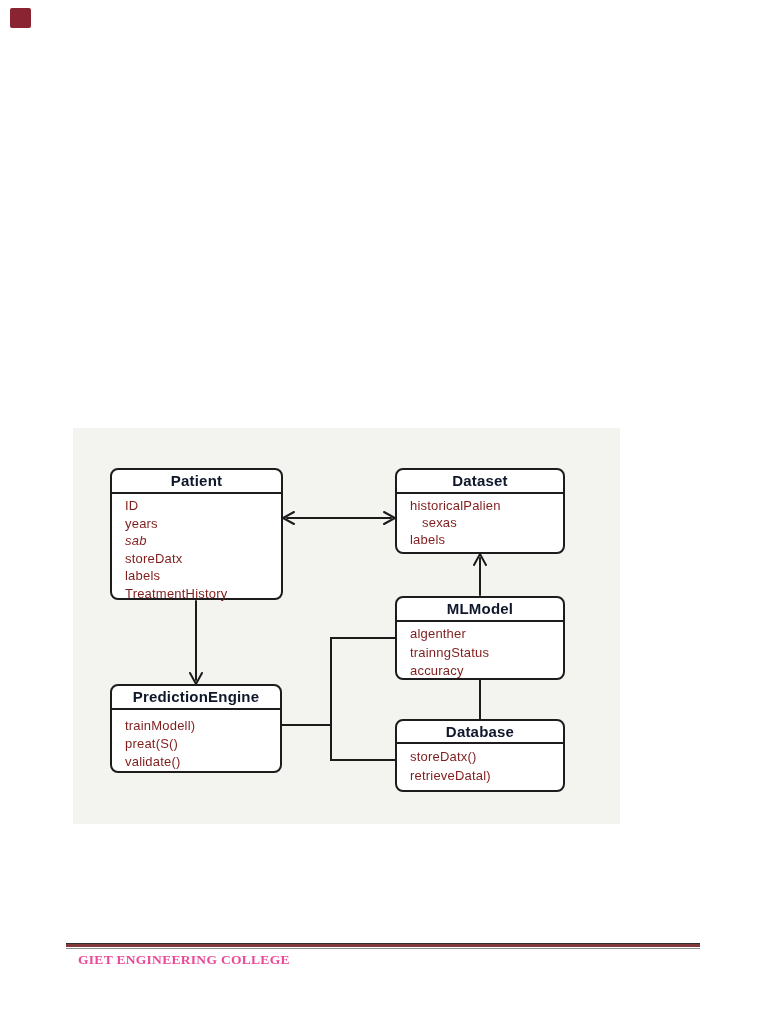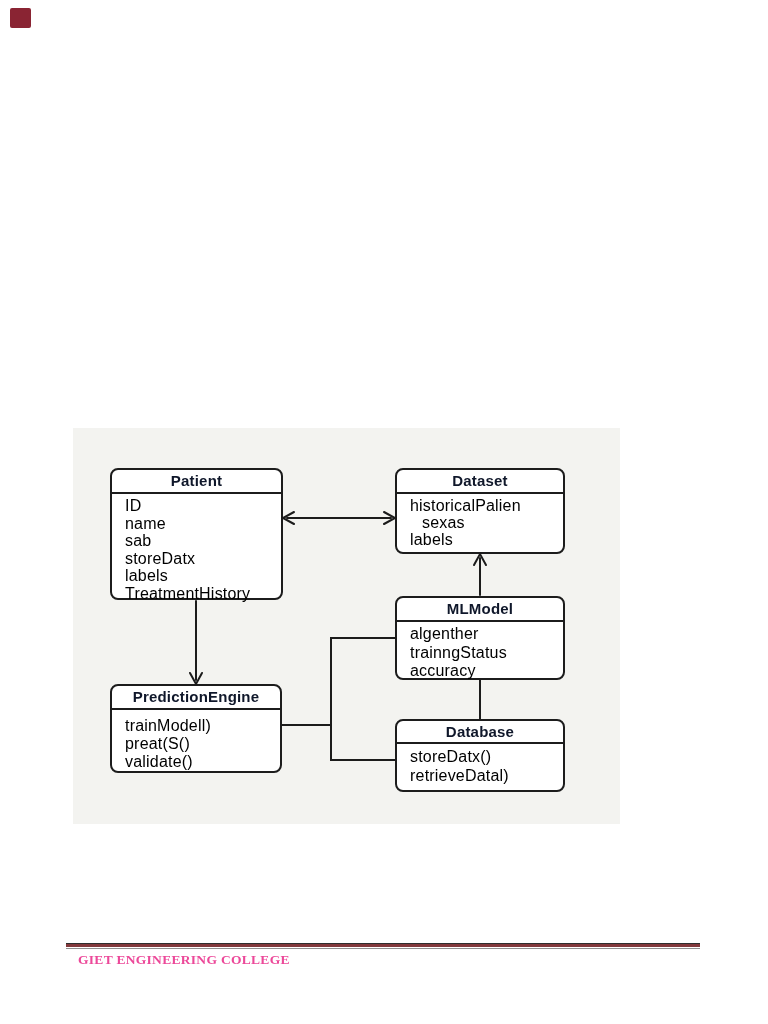--- a/index.html
+++ b/index.html
@@ -24,23 +24,23 @@
     position:absolute; background:#ffffff;
     border:2px solid #1c1c1c; border-radius:8px;
     box-sizing:border-box;
   }
   .cls-title {
     border-bottom:2px solid #1c1c1c;
     text-align:center; font-weight:600;
     font-size:15px; line-height:22px; height:22px;
     letter-spacing:0.2px; color:#0f172a;
   }
-  .cls-body { padding:3px 15px 0 13px; font-size:16px; letter-spacing:0.2px; color:#000000; }
+  .cls-body { padding:3px 15px 0 13px; font-size:13px; letter-spacing:0.2px; color:#7f1d1d; }
   .member { white-space:nowrap; }
-  .italic { }
+  .italic { font-style:italic; }
   .indent { padding-left:12px; }
 
   #patient       { left:110px; top:468px; width:173px; height:132px; }
   #patient  .member { line-height:17.5px; }
   #dataset       { left:395px; top:468px; width:170px; height:86px; }
   #dataset  .member { line-height:17px; }
   #mlmodel       { left:395px; top:596px; width:170px; height:84px; }
   #mlmodel  .member { line-height:18.5px; }
   #prediction    { left:110px; top:684px; width:172px; height:89px; }
   #prediction .member { line-height:18px; }
@@ -69,21 +69,21 @@
 <div id="page">
 
   <div id="corner-mark" style="background: rgb(138, 36, 51);"></div>
 
   <div id="diagram-panel" style="background: rgb(243, 243, 240);"></div>
 
   <div id="patient" class="cls-box">
     <div class="cls-title">Patient</div>
     <div class="cls-body">
       <div class="member">ID</div>
-      <div class="member">name</div>
+      <div class="member">years</div>
       <div class="member italic">sab</div>
       <div class="member">storeDatx</div>
       <div class="member">labels</div>
       <div class="member">TreatmentHistory</div>
     </div>
   </div>
 
   <div id="mlmodel" class="cls-box">
     <div class="cls-title">MLModel</div>
     <div class="cls-body">

